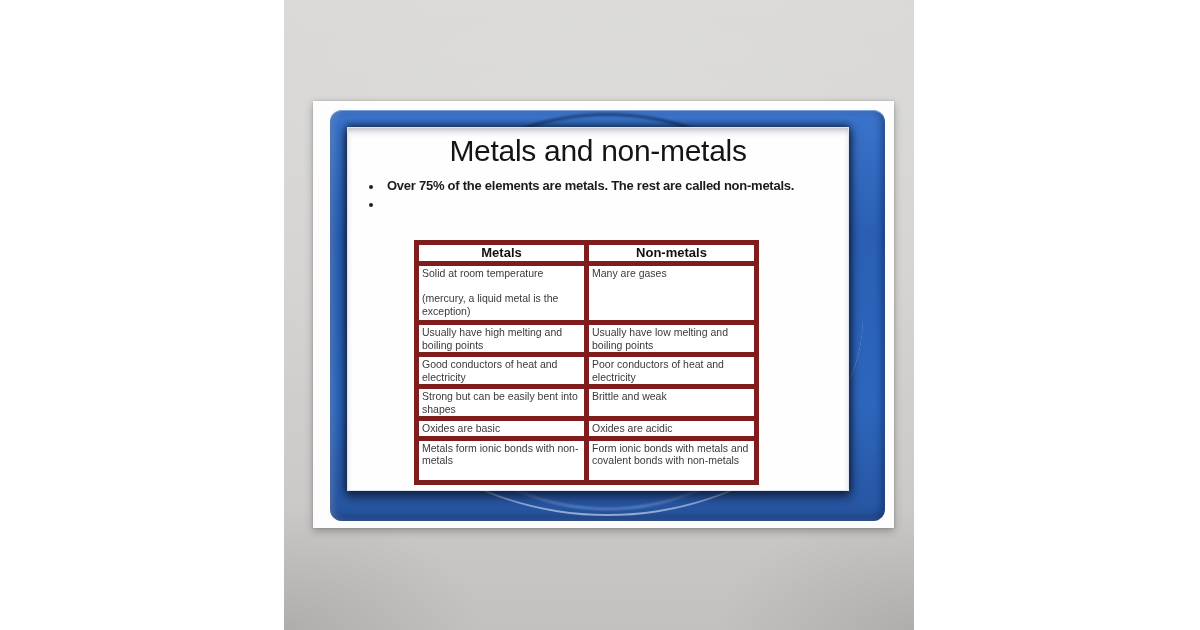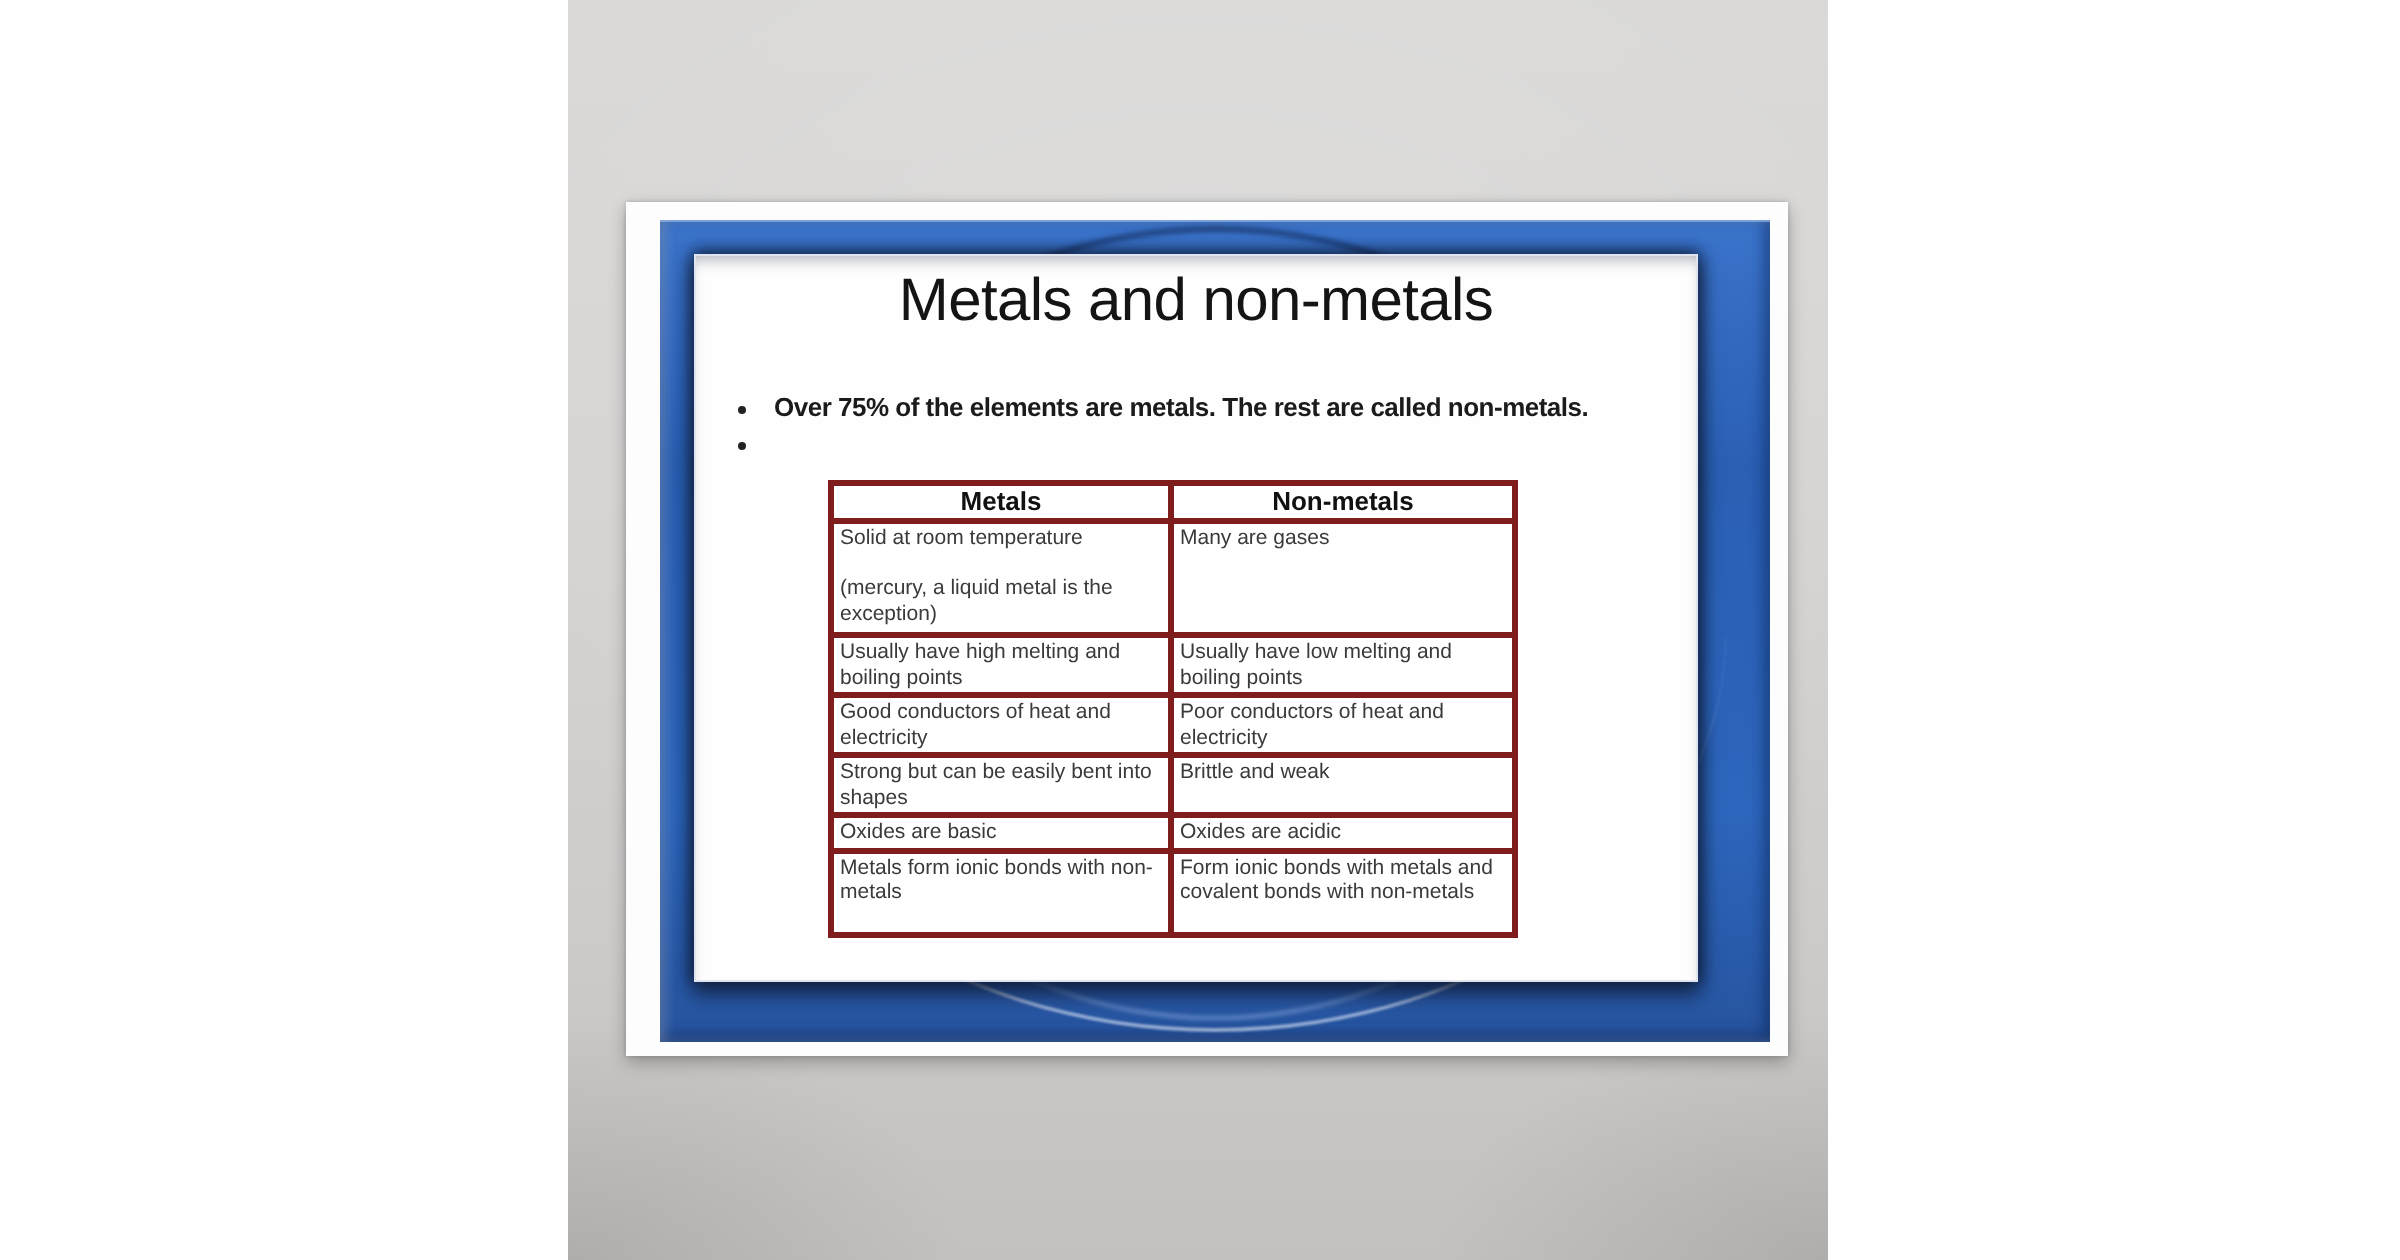--- a/index.html
+++ b/index.html
@@ -26,20 +26,21 @@
   
   .frame{
     position:absolute;left:17px;top:9px;right:9px;bottom:7px;
     background:linear-gradient(180deg,#3b74cb 0%,#2a5fb4 30%,#2d66bd 72%,#27549f 100%);
     box-shadow:
       inset 0 1px 0 rgba(160,195,240,0.6),
       inset 3px 0 6px rgba(255,255,255,0.22),
       inset -3px 0 7px rgba(5,25,70,0.35),
       inset 0 -4px 8px rgba(5,25,70,0.35);
     overflow:hidden;
+    border-radius:12px;
   }
   
   .arc-dark{
     position:absolute;left:9%;right:9%;top:3px;bottom:9px;border-radius:50%;
     border-top:3px solid rgba(8,22,58,0.5);
     filter:blur(1.2px);
   }
   .arc-light{
     position:absolute;left:4%;right:4%;top:7px;bottom:5px;border-radius:50%;
     border-bottom:2px solid rgba(235,243,255,0.55);
@@ -62,40 +63,40 @@
       0 -3px 6px rgba(12,20,40,0.35),
       inset 0 5px 7px -3px rgba(60,70,90,0.40);
   }
   .slide-title{
     position:absolute;top:6px;left:0;width:100%;
     text-align:center;
     font-size:30px;font-weight:400;color:#141414;
     letter-spacing:-0.3px;
   }
   .bullets{
-    position:absolute;top:67px;left:6px;right:2px;
+    position:absolute;top:49px;left:6px;right:2px;
     list-style:none;margin:0;padding:0;
   }
   .bullets li{
     position:relative;padding-left:33px;height:18px;
     font-size:13px;line-height:18px;font-weight:700;color:#1b1b1b;
     letter-spacing:-0.25px;white-space:nowrap;
   }
   .bullet-dot{
     position:absolute;left:15px;top:8px;width:4px;height:4px;border-radius:50%;
     background:#222;
   }
   table.cmp{
     position:absolute;left:66px;top:112px;width:345px;
     border-collapse:collapse;table-layout:fixed;
     background:#fff;
   }
   table.cmp col.c1{width:170px;}
   table.cmp th, table.cmp td{
-    border:3px solid #7f1d1d;
+    border:5px solid #7f1d1d;
     vertical-align:top;
     padding:1px 3px;
     overflow:hidden;
   }
   table.cmp th{
     font-size:13px;font-weight:700;color:#111;text-align:center;
     height:16px;padding:0 3px;
   }
   table.cmp td{
     font-size:10.5px;line-height:12.5px;font-weight:400;color:#3a3a3a;

